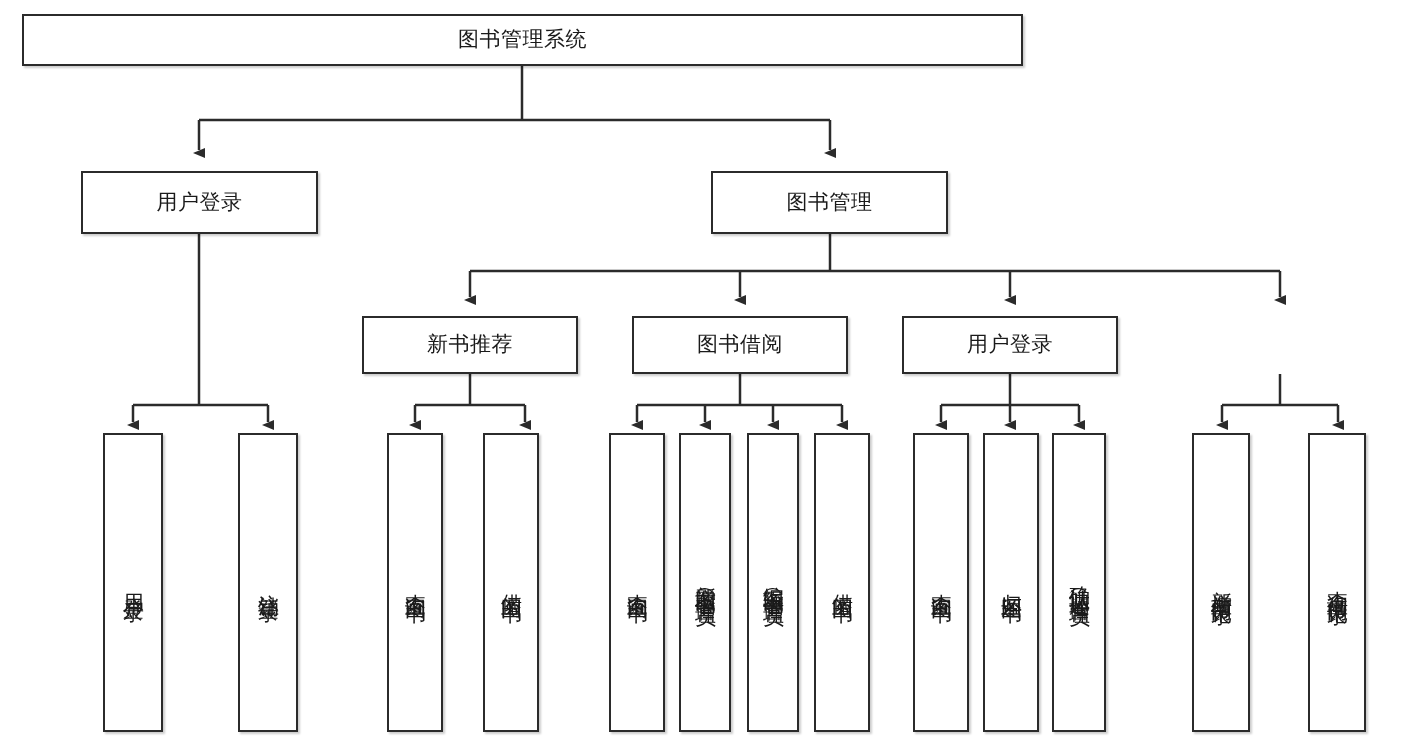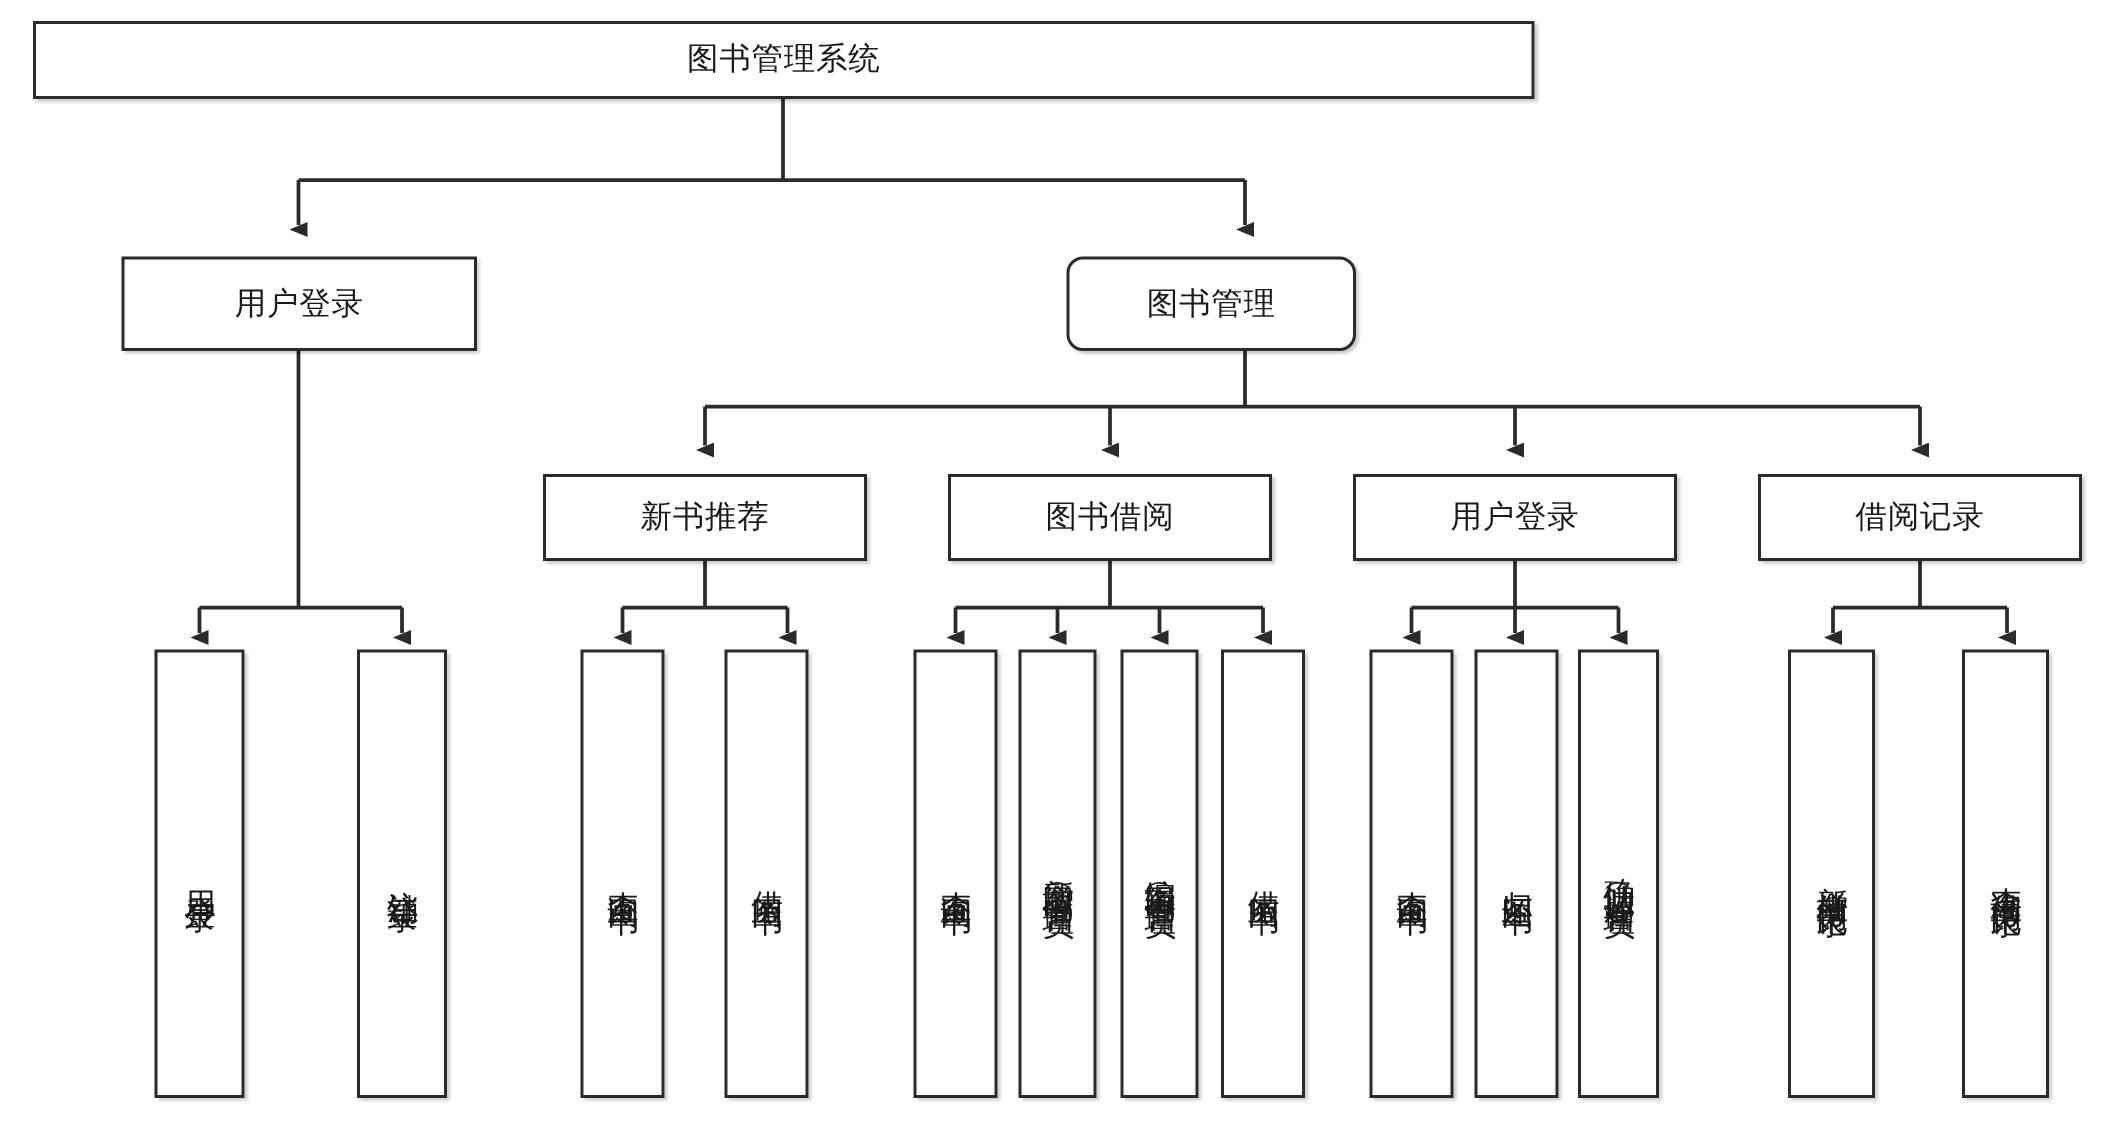--- a/index.html
+++ b/index.html
@@ -140,39 +140,36 @@
   </svg>
 
   <div class="node-box" style="left:22px; top:14px; width:1001px; height:52px;">
     <span class="node-label-h">图书管理系统</span>
   </div>
 
   <div class="node-box" style="left:81px; top:171px; width:237px; height:63px;">
     <span class="node-label-h">用户登录</span>
   </div>
 
-  <div class="node-box" style="left:711px; top:171px; width:193px; height:63px;border-radius:11px;">
+  <div class="node-box" style="left:711px; top:171px; width:237px; height:63px;">
     <span class="node-label-h">图书管理</span>
   </div>
 
   <div class="node-box" style="left:362px; top:316px; width:216px; height:58px;">
     <span class="node-label-h">新书推荐</span>
   </div>
 
   <div class="node-box" style="left:632px; top:316px; width:216px; height:58px;">
     <span class="node-label-h">图书借阅</span>
   </div>
 
   <div class="node-box" style="left:902px; top:316px; width:216px; height:58px;">
     <span class="node-label-h">用户登录</span>
   </div>
 
-  <div class="node-box" style="left:1172px; top:316px; width:216px; height:58px;">
-    <span class="node-label-h">借阅记录</span>
-  </div>
 
   <div class="leaf-box" style="left:103px; top:433px; width:60px; height:299px;">
     <span class="node-label-v">用户登录</span>
   </div>
 
   <div class="leaf-box" style="left:238px; top:433px; width:60px; height:299px;">
     <span class="node-label-v">注销登录</span>
   </div>
 
   <div class="leaf-box" style="left:387px; top:433px; width:56px; height:299px;">

